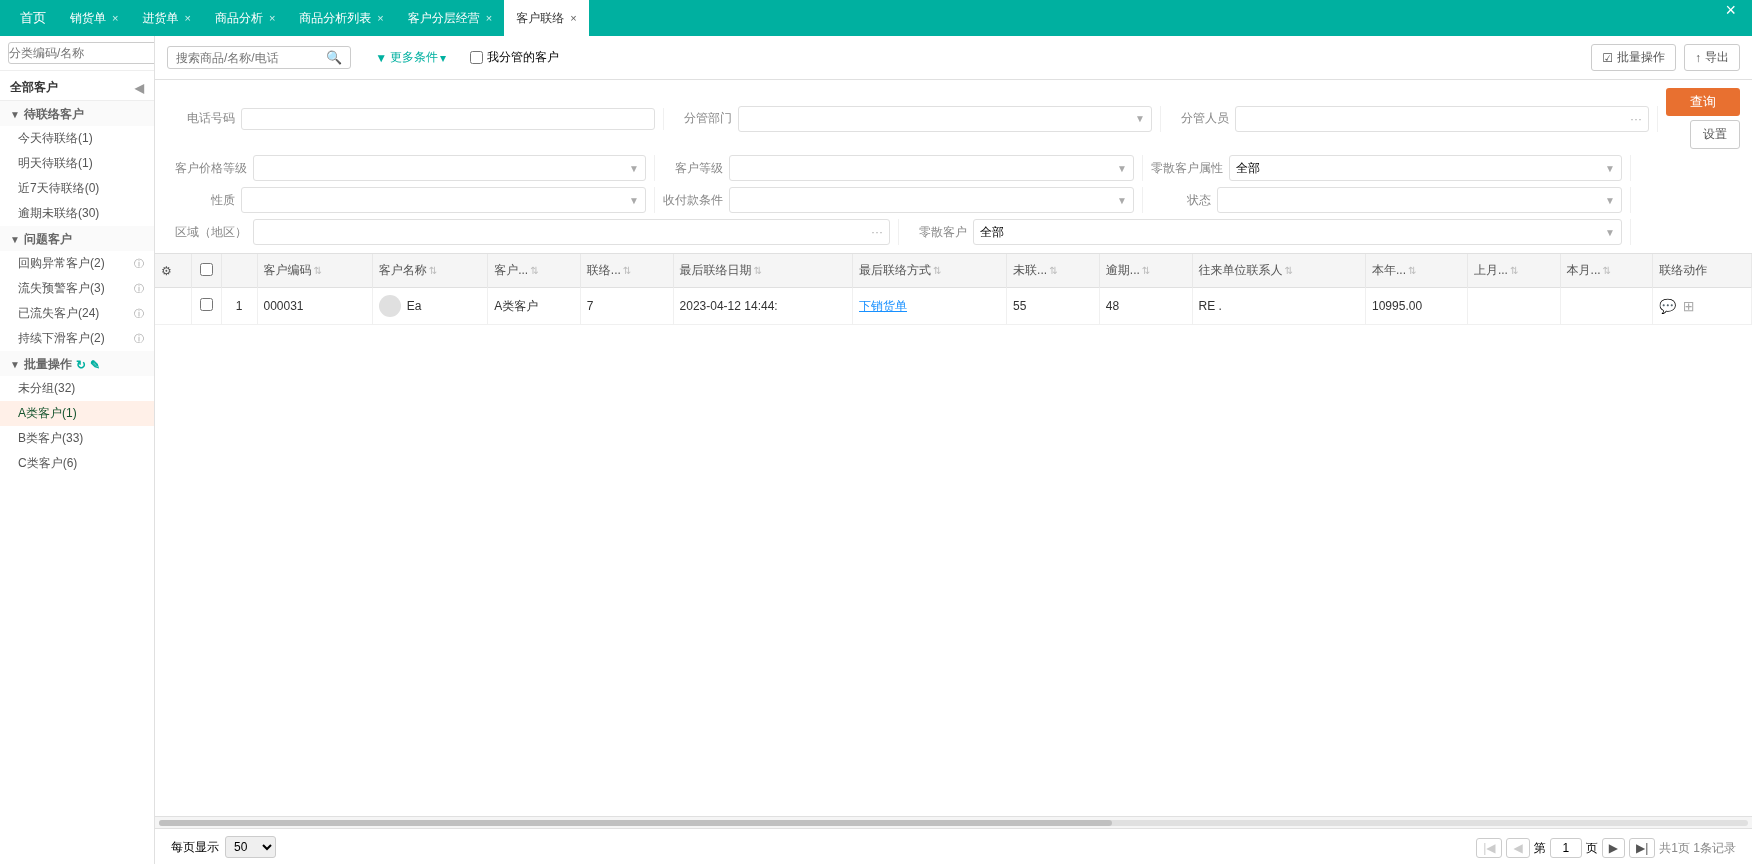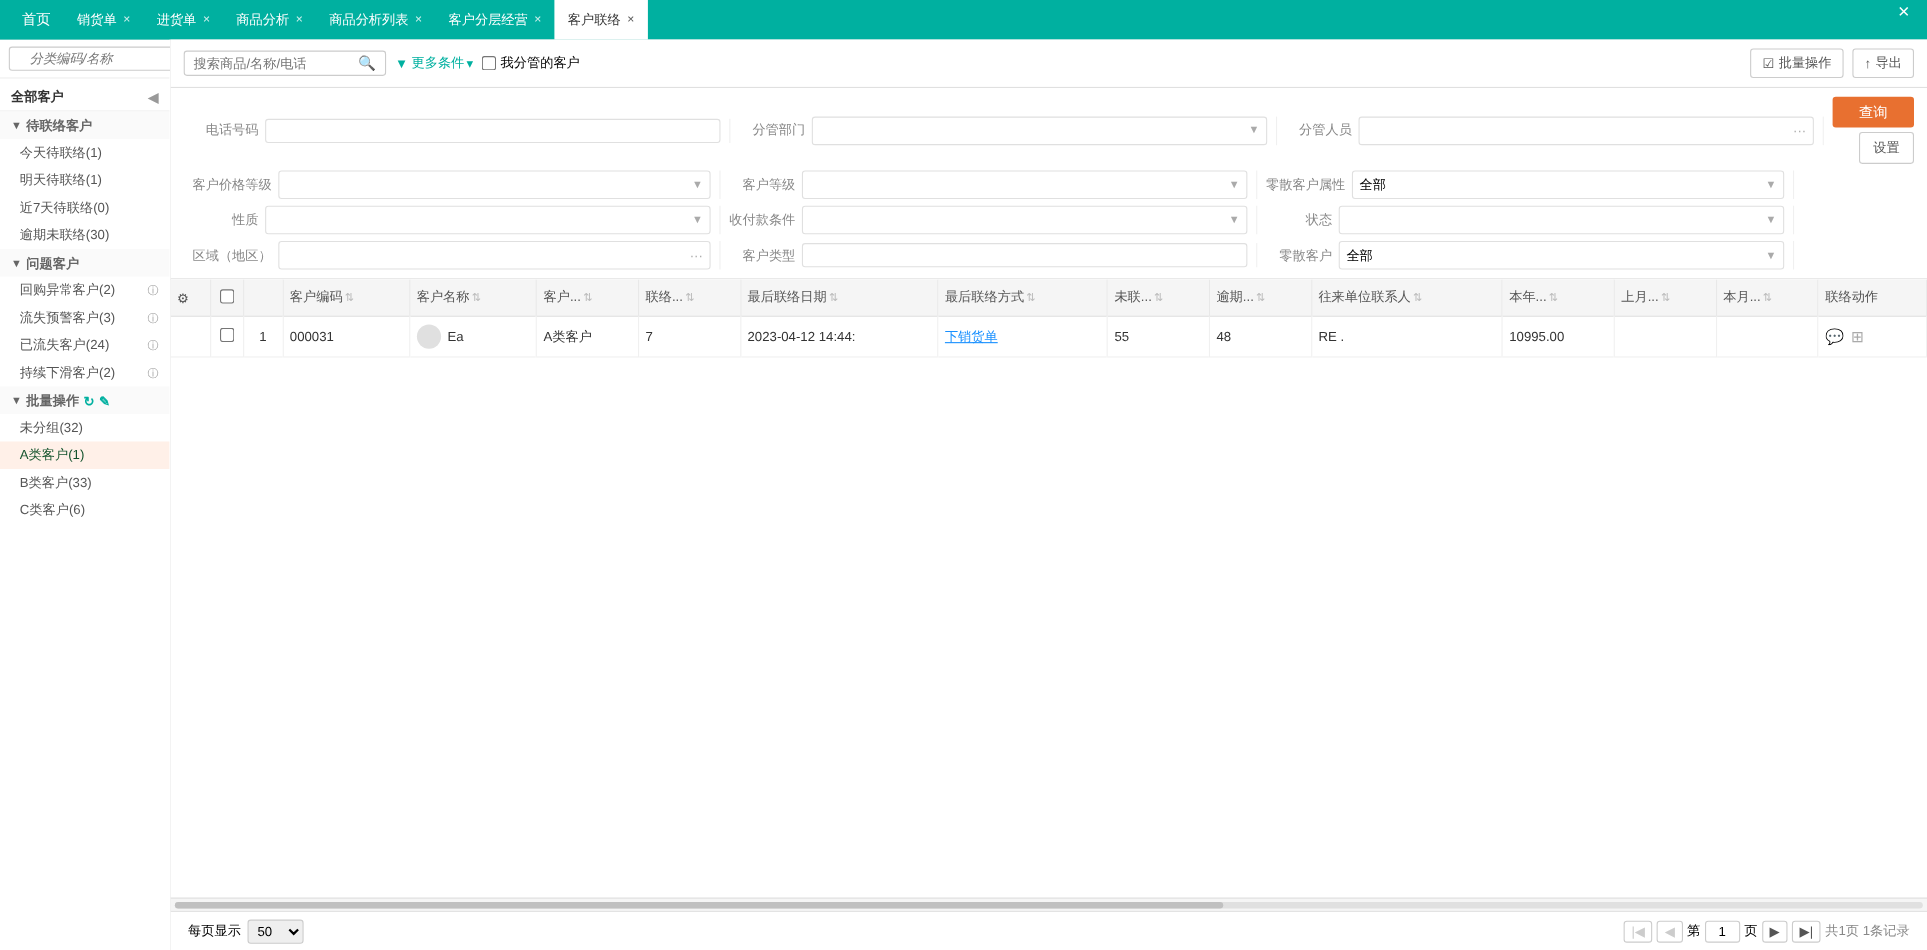--- a/index.html
+++ b/index.html
@@ -39,21 +39,21 @@
       background: #fff; border-right: 1px solid #e0e0e0;
       display: flex; flex-direction: column;
       overflow-y: auto;
     }
     .sidebar-search {
       display: flex; align-items: center;
       padding: 6px 8px; border-bottom: 1px solid #eee;
     }
     .sidebar-search input {
       flex: 1; border: 1px solid #ccc; border-radius: 3px;
-      padding: 3px 18px; font-size: 12px; outline: none; font-style: italic;
+      padding: 3px 0; font-size: 12px; outline: none;
     }
     .sidebar-all-header {
       display: flex; align-items: center; justify-content: space-between;
       padding: 8px 10px 4px 10px; font-weight: bold; color: #333;
       border-bottom: 1px solid #eee; cursor: pointer;
     }
     .sidebar-all-header .collapse-btn { color: #999; font-size: 12px; }
     .sidebar-group-header {
       display: flex; align-items: center;
       padding: 5px 10px 3px 10px; color: #666; font-weight: bold;
@@ -70,21 +70,21 @@
     
     .content-area {
       flex: 1; display: flex; flex-direction: column;
       background: #f5f5f5; overflow: hidden;
     }
 
     
     .filter-bar {
       background: white; padding: 8px 12px;
       border-bottom: 1px solid #e0e0e0;
-      display: flex; align-items: center; gap: 8px; justify-content: space-between;
+      display: flex; align-items: center; gap: 24px; justify-content: space-between;
     }
     .filter-search {
       display: flex; align-items: center;
       border: 1px solid #ccc; border-radius: 3px;
       padding: 3px 8px; background: white;
     }
     .filter-search input {
       border: none; outline: none; font-size: 12px; width: 140px;
     }
     .filter-search .s-icon { color: #00b0a0; font-size: 13px; }
@@ -164,21 +164,21 @@
       padding: 7px 6px; color: #333;
       border-right: 1px solid #f0f0f0;
     }
     .link-text { color: #1890ff; text-decoration: underline; cursor: pointer; }
     .action-icons { display: flex; gap: 6px; align-items: center; }
     .action-icon { color: #aaa; cursor: pointer; font-size: 14px; }
 
     
     .bottom-bar {
       background: white; border-top: 1px solid #e0e0e0;
-      display: flex; align-items: center; justify-content: space-between;
+      display: flex; align-items: flex-end; justify-content: space-between;
       padding: 6px 16px; height: 36px;
     }
     .page-size-select {
       display: flex; align-items: center; gap: 6px;
     }
     .page-size-select select {
       border: 1px solid #ccc; border-radius: 3px; padding: 2px 4px; font-size: 12px;
     }
     .pagination {
       display: flex; align-items: center; gap: 4px;
@@ -432,24 +432,20 @@
         <div style="width: calc(2 * 16px + 77px);"></div>
       </div>
 
       <div class="adv-filter-row" style="margin-bottom:0;">
         <div class="adv-filter-cell">
           <span class="adv-filter-label">区域（地区）</span>
           <div class="adv-filter-input has-more">
             <span></span>
             <span class="dots">···</span>
           </div>
-        </div>
-        <div class="adv-filter-cell">
-          <span class="adv-filter-label">客户类型</span>
-          <input style="flex: 1 1 0%; border: 1px solid rgb(224, 224, 224); border-radius: 3px; padding: 3px 6px; font-size: 12px; outline: none;">
         </div>
         <div class="adv-filter-cell">
           <span class="adv-filter-label">零散客户</span>
           <div class="adv-filter-input">
             <span>全部</span>
             <span class="arrow-down">▼</span>
           </div>
         </div>
         <div style="width: calc(2 * 16px + 77px);"></div>
       </div>

